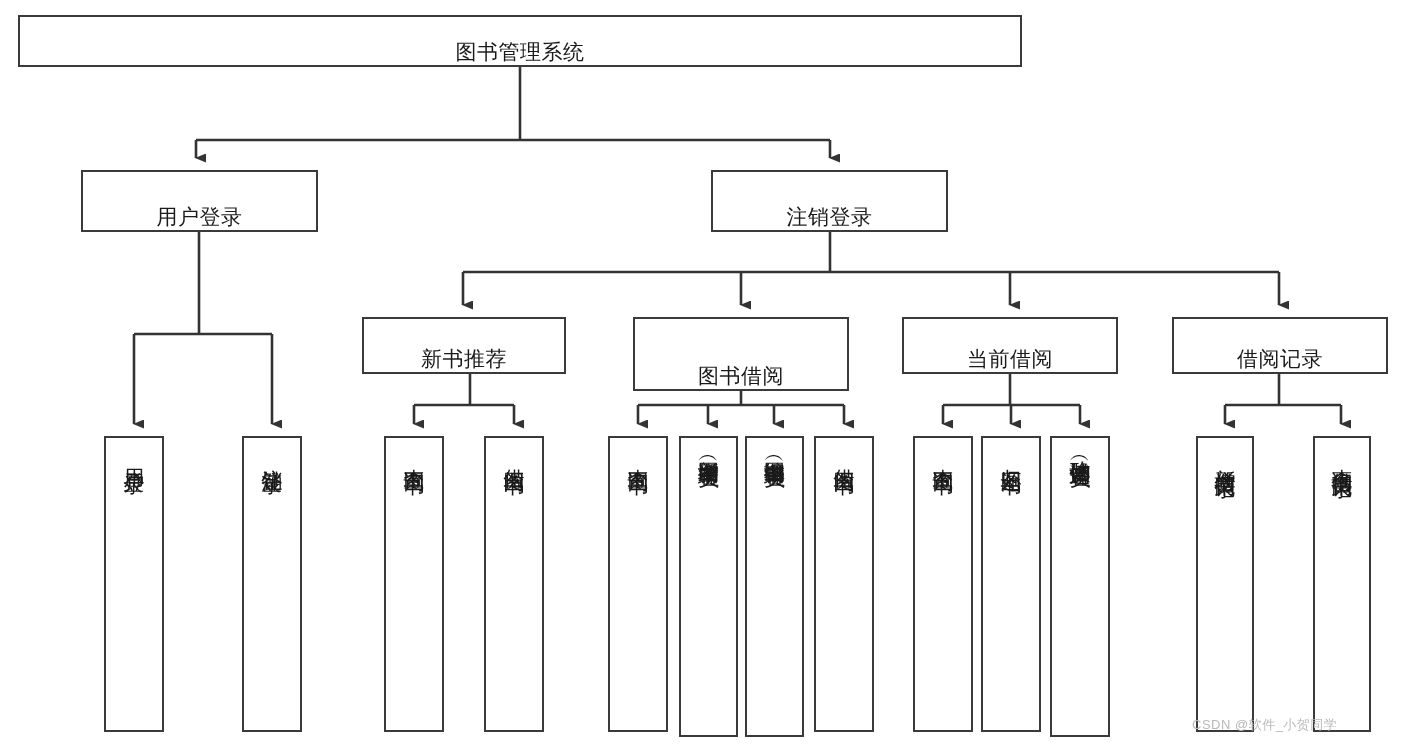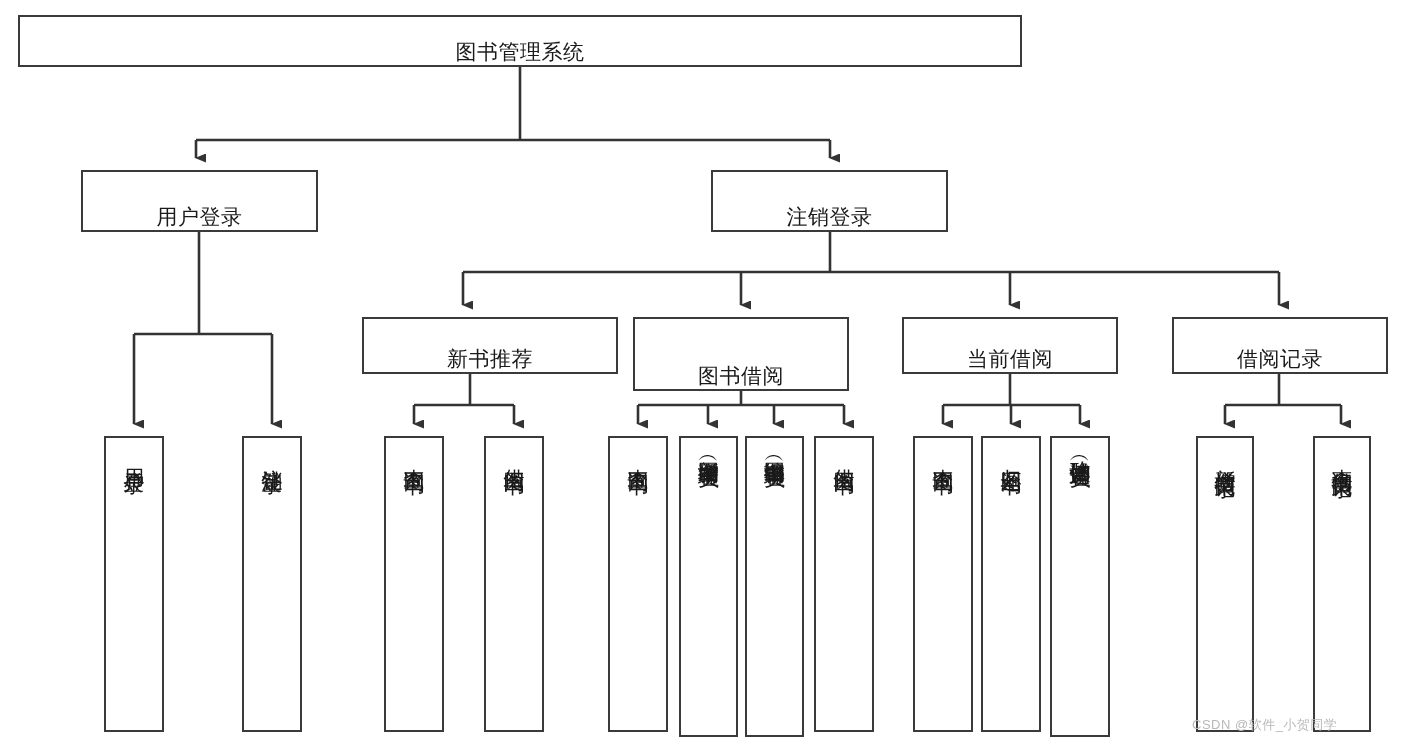--- a/index.html
+++ b/index.html
@@ -134,21 +134,21 @@
   </div>
 
   <div class="node h" style="left:81px; top:170px; width:237px; height:62px;">
     <span class="label">用户登录</span>
   </div>
 
   <div class="node h" style="left:711px; top:170px; width:237px; height:62px;">
     <span class="label">注销登录</span>
   </div>
 
-  <div class="node h" style="left:362px; top:317px; width:256px; height:57px;">
+  <div class="node h" style="left:362px; top:317px; width:204px; height:57px;">
     <span class="label">新书推荐</span>
   </div>
 
   <div class="node h" style="left:633px; top:317px; width:216px; height:74px;">
     <span class="label">图书借阅</span>
   </div>
 
   <div class="node h" style="left:902px; top:317px; width:216px; height:57px;">
     <span class="label">当前借阅</span>
   </div>

